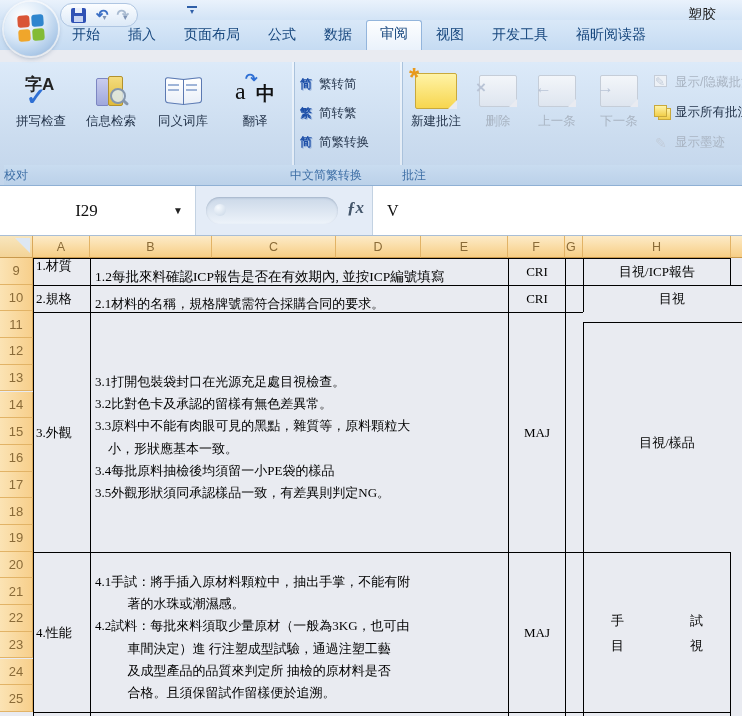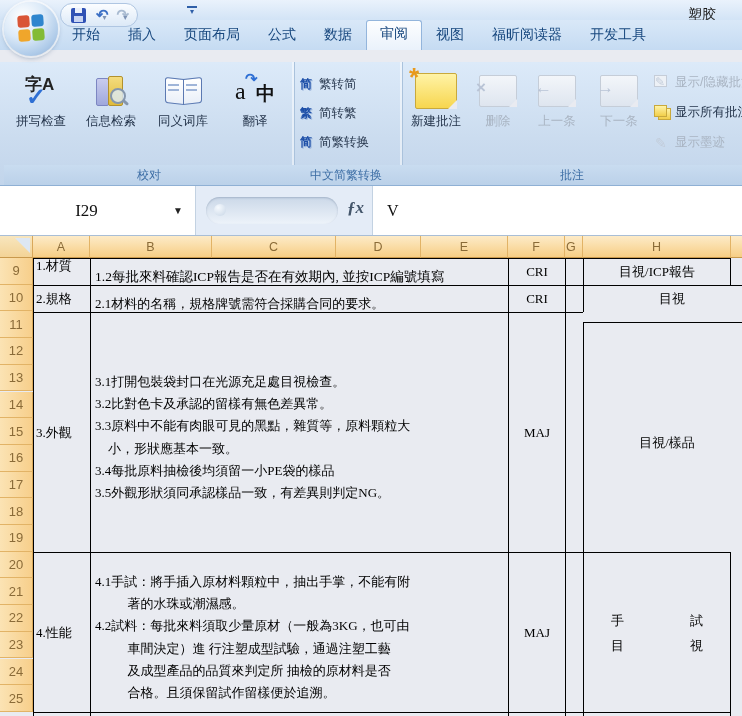--- a/index.html
+++ b/index.html
@@ -34,21 +34,21 @@
           background:linear-gradient(#D9E8F8,#C5DBF2);}
   .tabs{position:absolute;left:58px;top:0;height:30px;display:flex;align-items:flex-end;}
   .tab{padding:5px 14px 6px 14px;font-size:14px;color:#17477E;white-space:nowrap;}
   .tab.active{background:linear-gradient(#FDFEFF,#EAF2FB);border:1px solid #93B5DC;border-bottom:none;
               border-radius:3px 3px 0 0;padding:4px 13px 7px 13px;}
 
   
   .ribbon{position:absolute;left:0;top:62px;width:742px;height:124px;
           background:linear-gradient(#DCEAF9,#CBDCEF 62%,#C2D5EB);border-bottom:1px solid #8FB0D4;box-sizing:border-box;}
   .group{position:absolute;top:0;height:123px;border-right:1px solid #AAC2DC;box-shadow:inset -2px 0 0 rgba(255,255,255,.5);}
-  .group-label{position:absolute;left:0;bottom:0;width:100%;height:20px;line-height:20px;text-align:center;
+  .group-label{position:absolute;left:0;bottom:0;width:100%;height:20px;line-height:20px;text-align:left;
                font-size:12px;color:#3D6EA5;background:linear-gradient(#C9DCF0,#BBD1E9);}
   .bigbtn{position:absolute;top:6px;width:66px;height:92px;text-align:center;}
   .bigbtn .bicon{height:46px;display:flex;align-items:center;justify-content:center;}
   .bigbtn .blabel{font-size:12.5px;color:#1F2F46;line-height:15px;}
   .bigbtn.disabled .blabel{color:#A9B4C2;}
   .smallbtn{display:flex;align-items:center;gap:5px;height:24px;font-size:12.5px;color:#1F2F46;white-space:nowrap;}
   .smallbtn.disabled{color:#A9B4C2;}
 
   
   .ic-spell{position:relative;width:36px;height:36px;}
@@ -160,22 +160,22 @@
 
   <div class="tabrow">
     <div class="tabs">
         <div class="tab">开始</div>
         <div class="tab">插入</div>
         <div class="tab">页面布局</div>
         <div class="tab">公式</div>
         <div class="tab">数据</div>
         <div class="tab active">审阅</div>
         <div class="tab">视图</div>
+        <div class="tab">开发工具</div>
         <div class="tab">福昕阅读器</div>
-        <div class="tab">开发工具</div>
       </div>
   </div>
 
   <div class="ribbon">
 
     <div class="group" style="left:4px;width:290px;">
       <div class="bigbtn" style="left:4px;">
         <div class="bicon">
             <div class="ic-spell">
               <span class="zi">字A</span>

